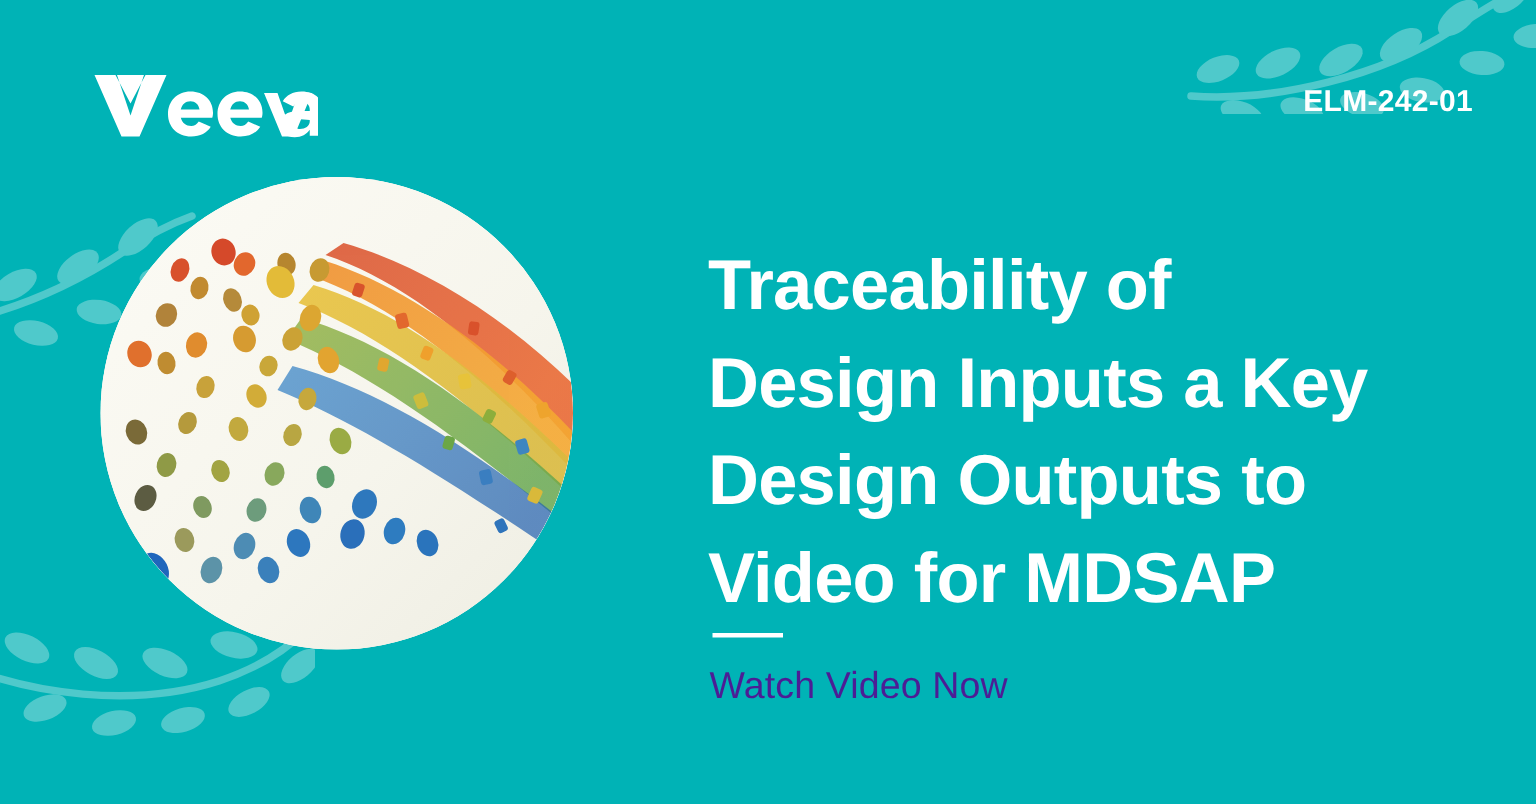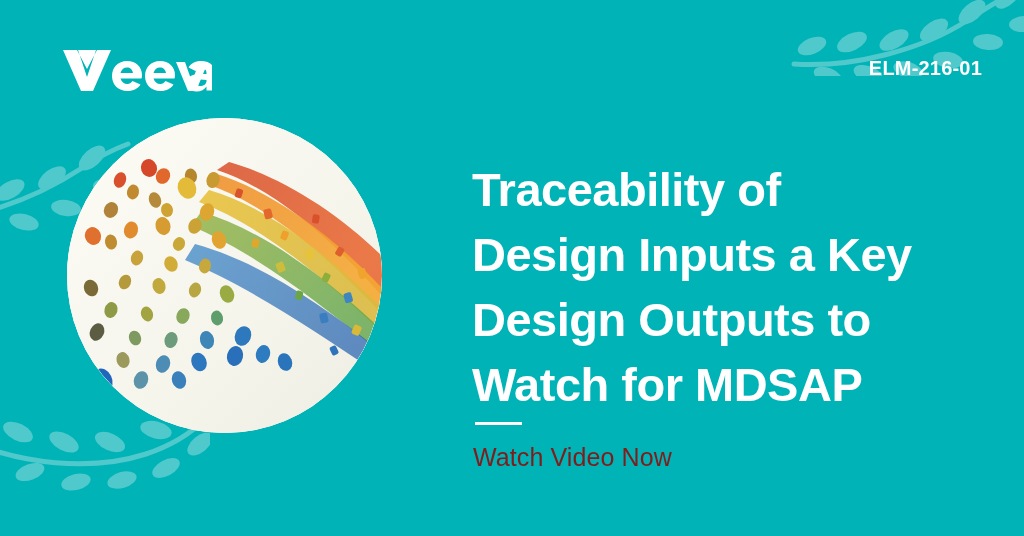--- a/index.html
+++ b/index.html
@@ -90,21 +90,21 @@
     left: 475px;
     top: 422px;
     width: 47px;
     height: 3px;
     background: #ffffff;
   }
   #cta-label {
     position: absolute;
     left: 473px;
     top: 443px;
-    color: #7f1d1d;
+    color: #4c1d95;
     font-size: 25px;
     font-weight: 400;
     letter-spacing: 0.1px;
     white-space: nowrap;
   }
 </style>
 </head>
 <body>
 
 <div id="canvas">
@@ -193,21 +193,21 @@
         <path d="M324 28 C312 28 304 33 299 41 L313 48 C316 44 319 42 324 42
                  C331 42 335 46 335 52 L335 54 L320 54 C305 54 295 61 295 72
                  C295 82 303 89 315 89 C324 89 331 85 335 79 L335 87 L352 87
                  L352 52 C352 37 341 28 324 28 Z
                  M335 66 L335 68 C335 74 329 78 322 78 C317 78 313 75 313 71
                  C313 67 317 65 323 65 Z" fill-rule="evenodd" transform="translate(-46,0)"></path>
       </g>
     </svg>
   </div>
 
-  <div id="doc-id">ELM-216-01</div>
+  <div id="doc-id">ELM-242-01</div>
 
   <div id="hero-circle">
     <div id="hero-photo">
       <svg viewBox="0 0 315 315" aria-hidden="true" preserveAspectRatio="xMidYMid slice">
         <defs>
           <clipPath id="circClip">
               <circle cx="157.5" cy="157.5" r="157.5"></circle>
             </clipPath>
           <linearGradient id="bgGrad" x1="0" y1="0" x2="1" y2="1">
             <stop offset="0%" stop-color="#fcfbf5"></stop>
@@ -313,19 +313,19 @@
           </g>
         </g>
       </svg>
     </div>
   </div>
 
   <h1 id="headline">
     <span class="hl-line">Traceability of</span>
     <span class="hl-line">Design Inputs a Key</span>
     <span class="hl-line">Design Outputs to</span>
-    <span class="hl-line">Watch for MDSAP</span>
+    <span class="hl-line">Video for MDSAP</span>
   </h1>
 
   <div id="cta-rule"></div>
   <div id="cta-label">Watch Video Now</div>
 
 </div>
 
 </body></html>

